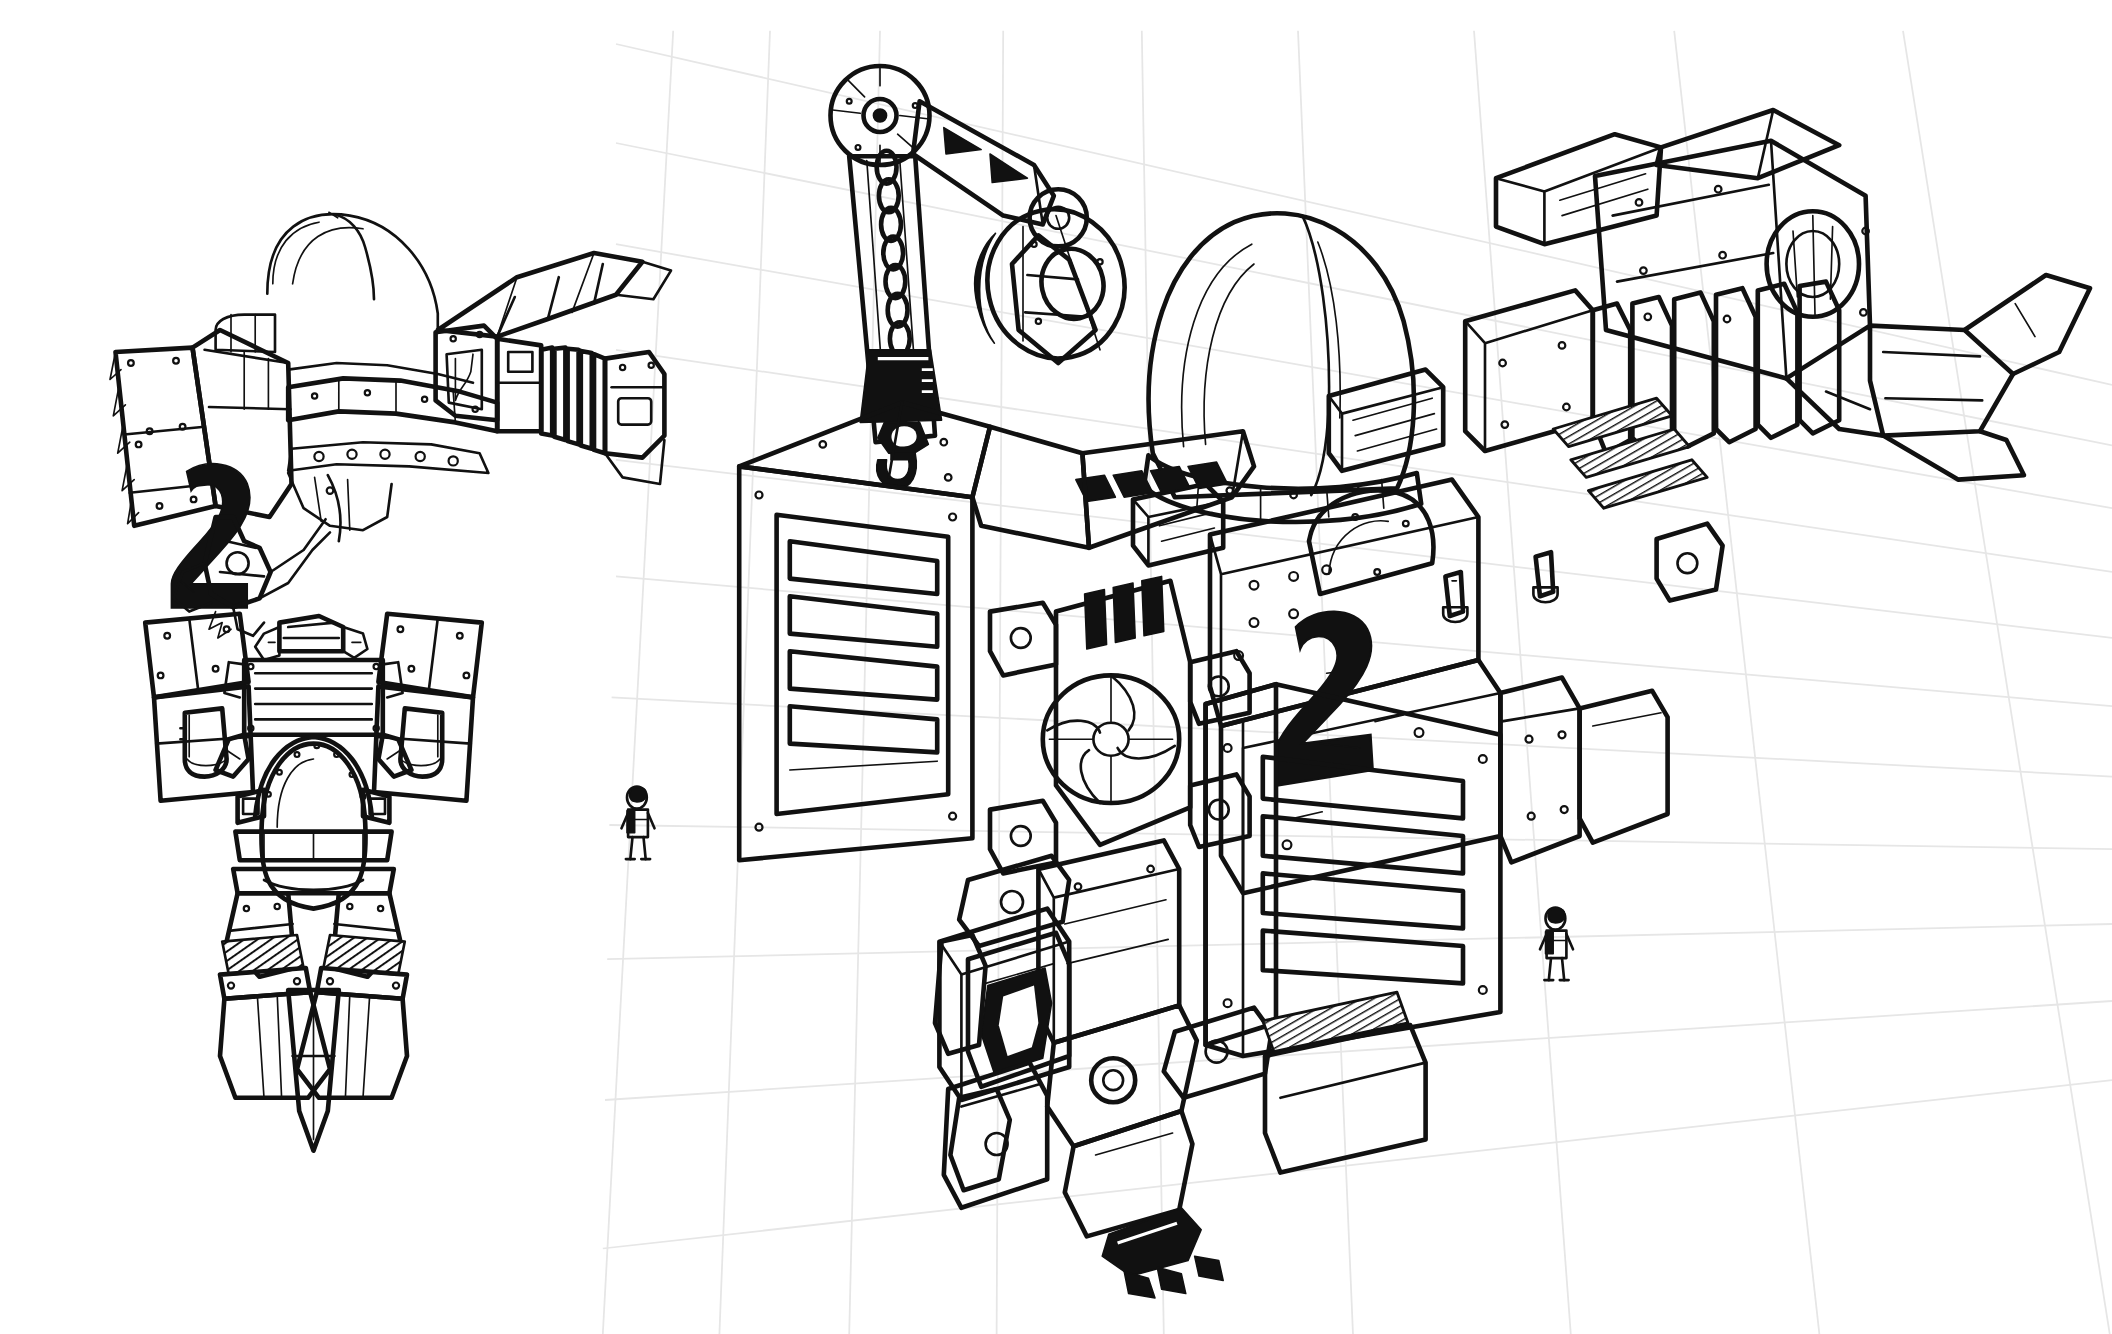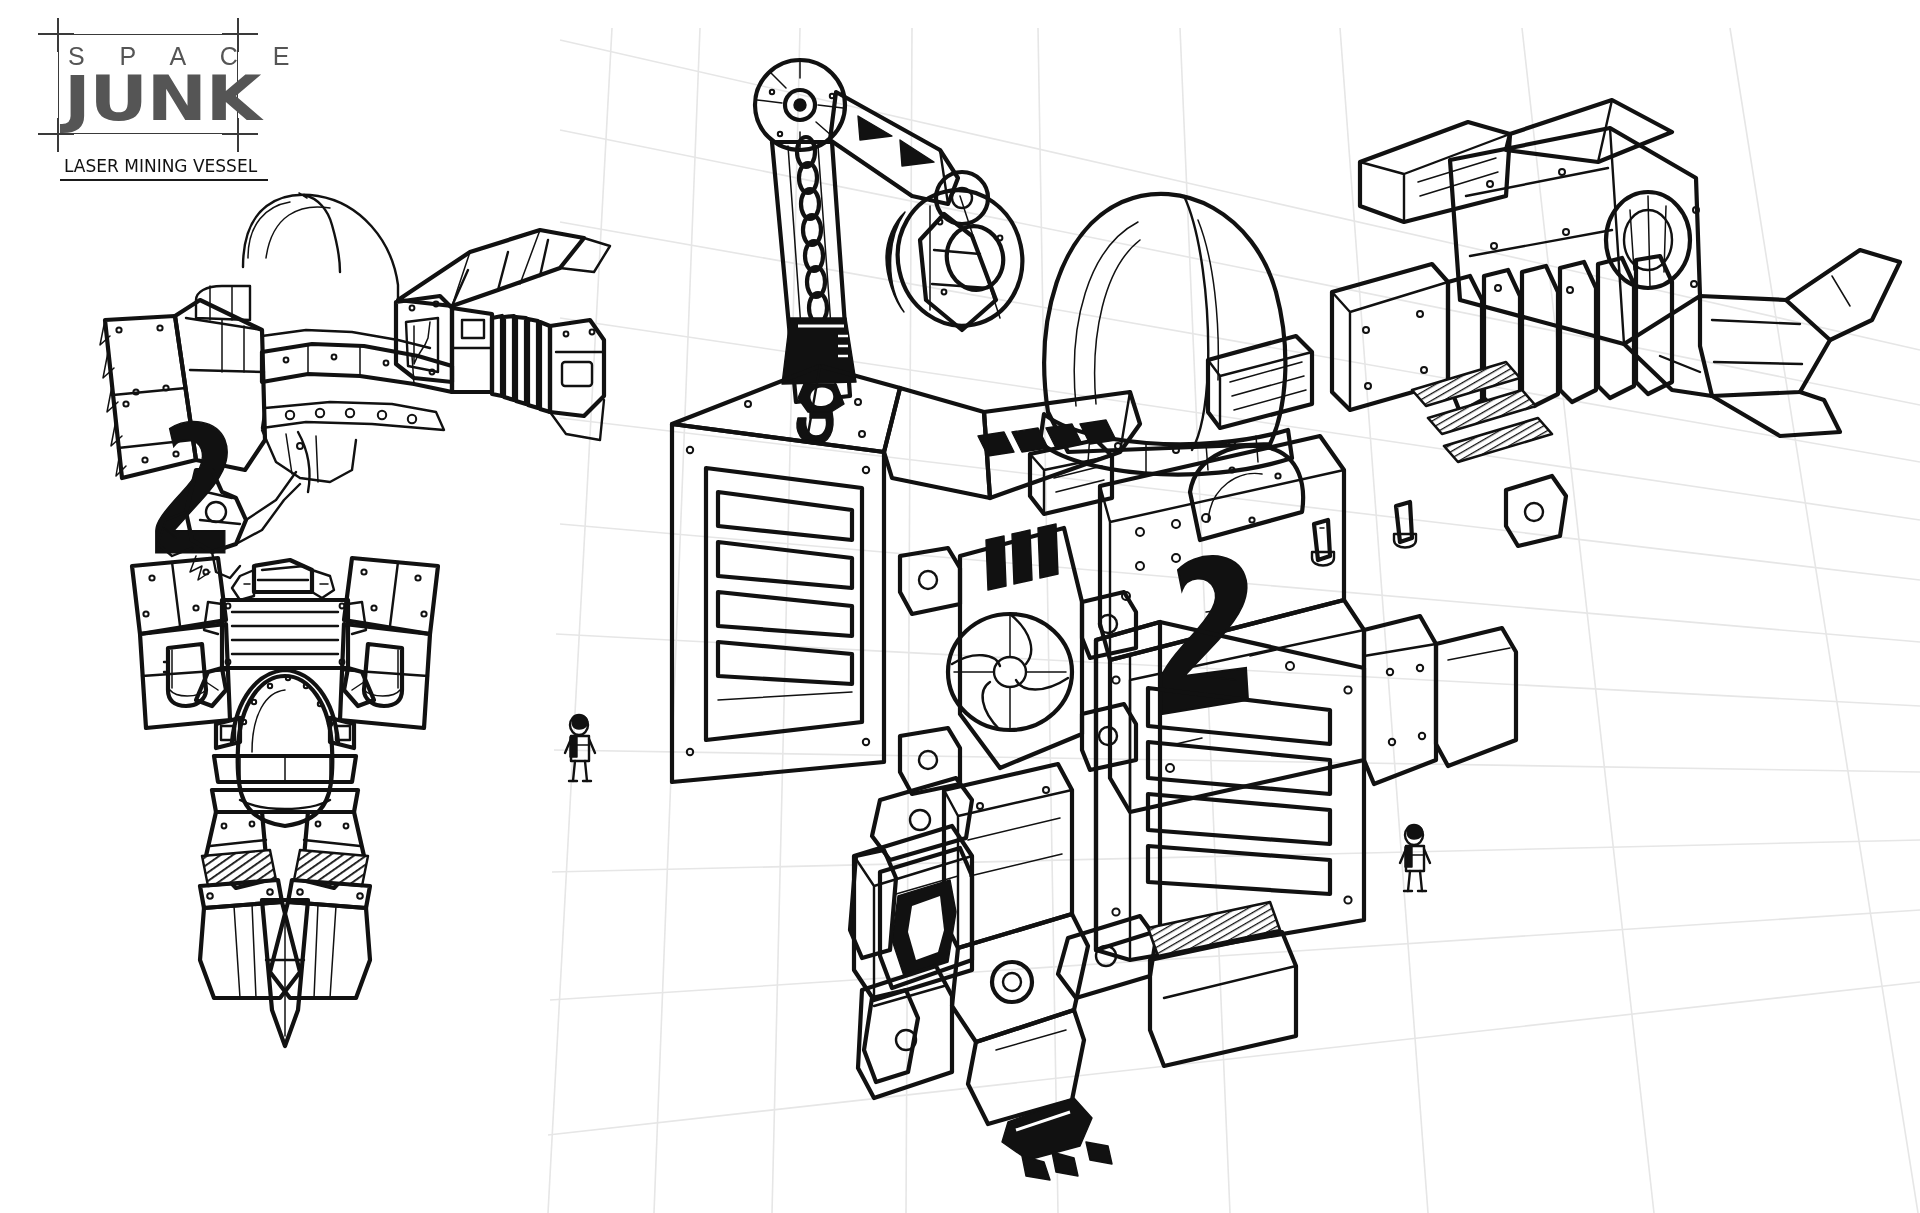--- a/index.html
+++ b/index.html
@@ -700,31 +700,14 @@
       <path class="fillk" d="M1408,830 C1410,826 1420,826 1422,830 C1424,836 1420,840 1414,840 C1408,840 1406,835 1408,830 Z"></path>
       <path class="fillk" d="M1405,848 L1412,846 L1412,868 L1405,868 Z"></path>
       <path class="ink" d="M1406,847 L1424,847 L1424,872 L1406,872 Z" fill="#fff"></path>
       <path class="ink-t" d="M1406,856 L1424,856"></path>
       <path class="ink" d="M1406,850 L1400,864 M1424,850 L1430,864"></path>
       <path class="ink" d="M1410,872 L1408,892 M1420,872 L1422,892"></path>
       <path class="ink" d="M1404,892 L1412,892 M1418,892 L1426,892"></path>
     </g>
   </svg>
 
-  <div id="titleBlock">
-    <div class="tb-frame" style="border-color: rgb(58, 58, 58); background: transparent;"></div>
-
-    <div class="tb-tick h" style="left: 0px; top: 17px; border-color: rgb(58, 58, 58); background: rgb(58, 58, 58);"></div>
-    <div class="tb-tick h" style="left: 184px; top: 17px; border-color: rgb(58, 58, 58); background: rgb(58, 58, 58);"></div>
-    <div class="tb-tick h" style="left: 0px; top: 117px; border-color: rgb(58, 58, 58); background: rgb(58, 58, 58);"></div>
-    <div class="tb-tick h" style="left: 184px; top: 117px; border-color: rgb(58, 58, 58); background: rgb(58, 58, 58);"></div>
-    <div class="tb-tick v" style="left: 19px; top: 2px; border-color: rgb(58, 58, 58); background: rgb(58, 58, 58);"></div>
-    <div class="tb-tick v" style="left: 199px; top: 2px; border-color: rgb(58, 58, 58); background: rgb(58, 58, 58);"></div>
-    <div class="tb-tick v" style="left: 19px; top: 102px; border-color: rgb(58, 58, 58); background: rgb(58, 58, 58);"></div>
-    <div class="tb-tick v" style="left: 199px; top: 102px; border-color: rgb(58, 58, 58); background: rgb(58, 58, 58);"></div>
-
-    <div class="tb-space" style="color: rgb(85, 85, 85);">S P A C E</div>
-    <div class="tb-junk" style="color: rgb(85, 85, 85);">JUNK</div>
-    <div class="tb-subline"></div>
-    <div class="tb-sub" style="color: rgb(17, 17, 17);">LASER MINING VESSEL</div>
-  </div>
 
 </div>
 
 </body></html>

